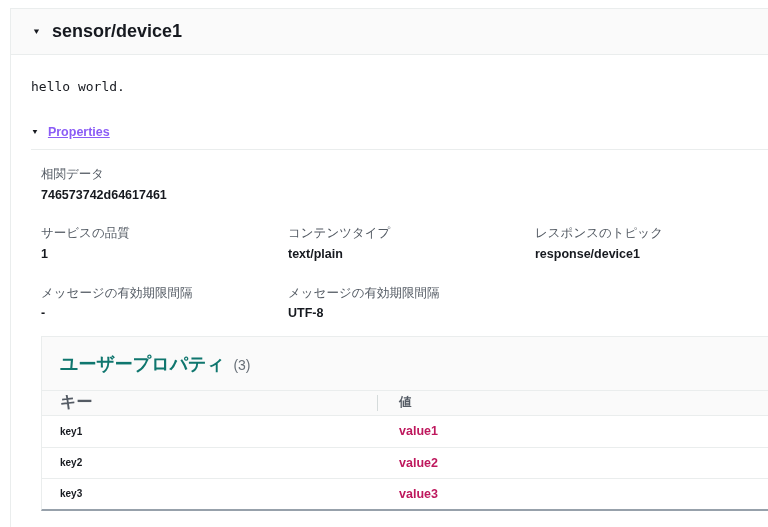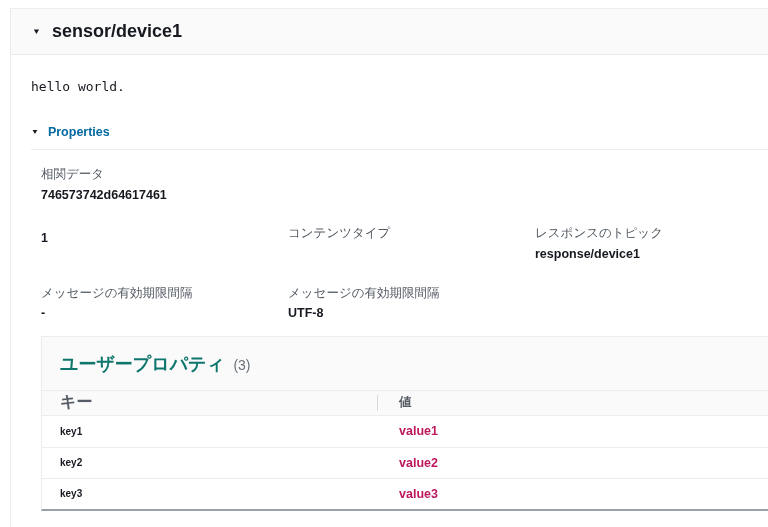--- a/index.html
+++ b/index.html
@@ -80,21 +80,22 @@
     align-items: center;
     gap: 9px;
     cursor: pointer;
     padding-bottom: 10px;
     border-bottom: 1px solid #eaeded;
   }
   .properties-toggle .caret { font-size: 8px; }
   .properties-title {
     font-size: 12.5px;
     font-weight: 700;
-    color: #0369a1;
+    color: #8b5cf6;
+    text-decoration: underline;
   }
 
   .fields-grid {
     margin: 17px 0 0 10px;
     display: grid;
     grid-template-columns: repeat(3, 247px);
     row-gap: 23px;
   }
   .field-cell { min-height: 36px; }
   .field-label {
@@ -207,25 +208,27 @@
     </div>
 
     <div class="fields-grid">
 
       <div class="field-cell span-row">
         <div class="field-label">相関データ</div>
         <div class="field-value">746573742d64617461</div>
       </div>
 
       <div class="field-cell">
+        <div class="field-label">サービスの品質</div>
         <div class="field-value">1</div>
       </div>
 
       <div class="field-cell">
         <div class="field-label">コンテンツタイプ</div>
+        <div class="field-value">text/plain</div>
       </div>
 
       <div class="field-cell">
         <div class="field-label">レスポンスのトピック</div>
         <div class="field-value">response/device1</div>
       </div>
 
       <div class="field-cell">
         <div class="field-label">メッセージの有効期限間隔</div>
         <div class="field-value">-</div>

